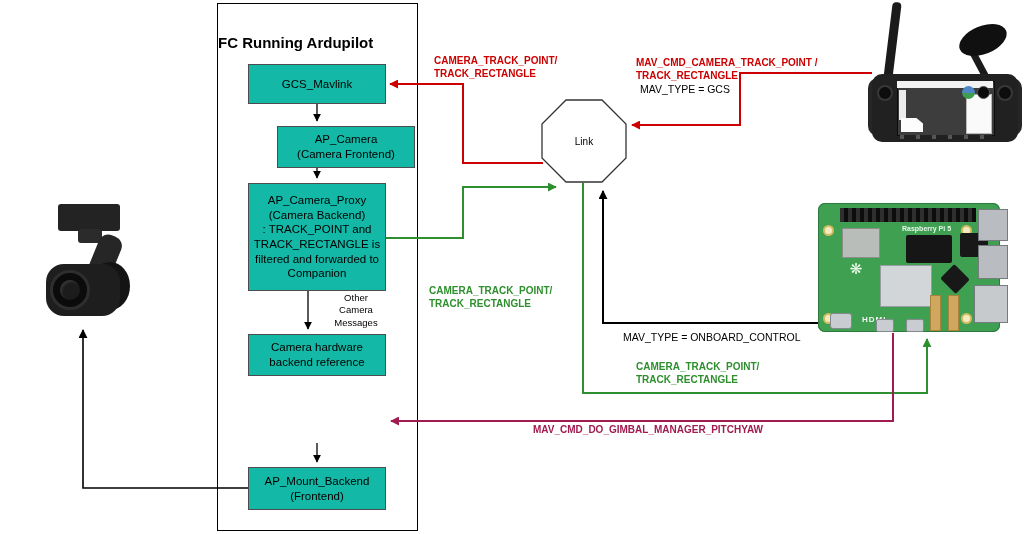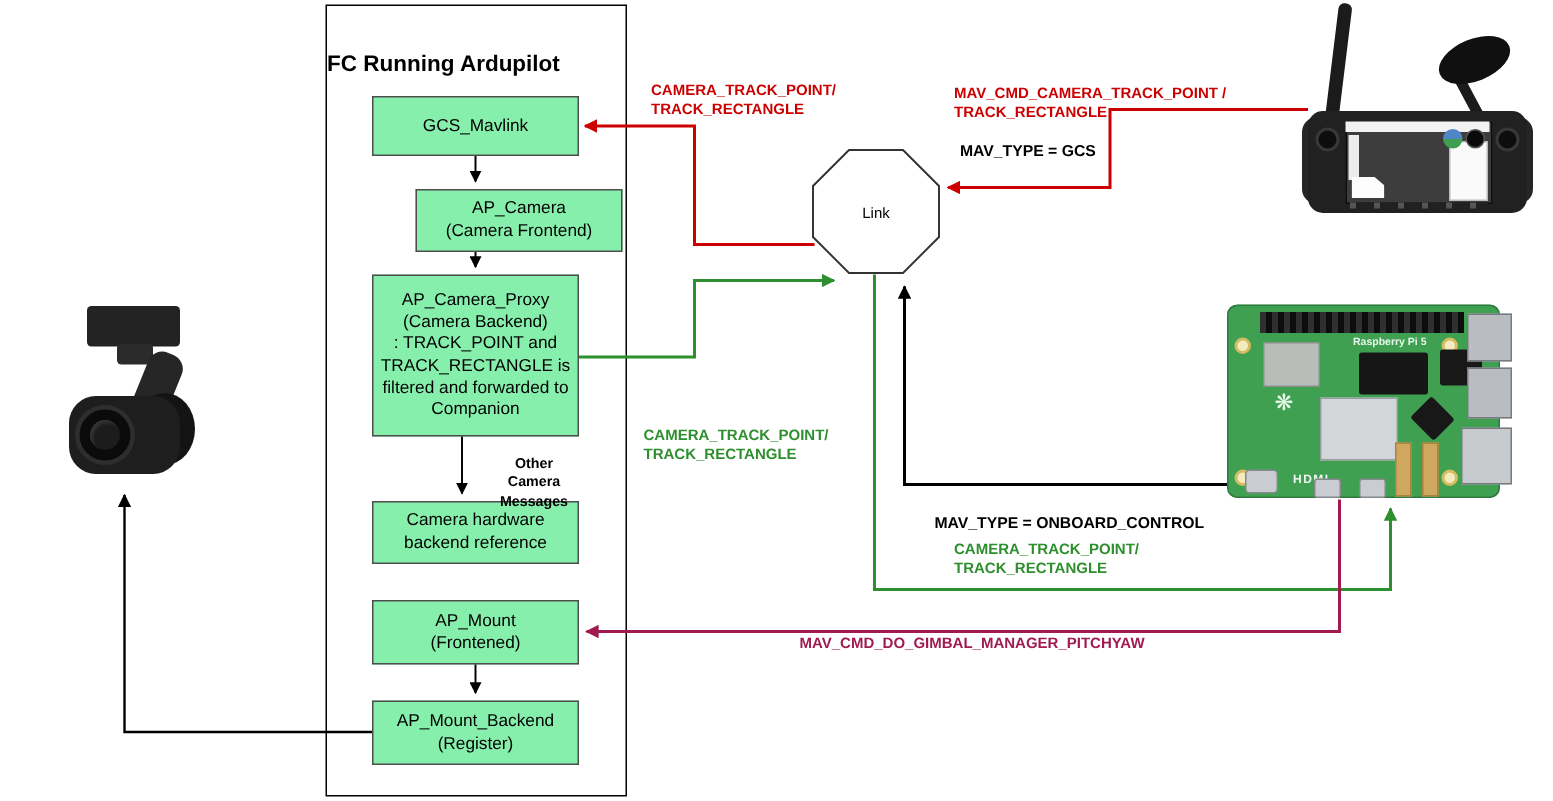--- a/index.html
+++ b/index.html
@@ -10,37 +10,37 @@
   
   .fc-container{
     position:absolute;left:217px;top:3px;width:199px;height:526px;
     border:1.5px solid #000;background:transparent;
   }
   .fc-title{
     position:absolute;left:0;top:30px;width:100%;text-align:left;
     font-weight:bold;font-size:15px;
   }
   .node-box{
-    position:absolute;left:248px;width:138px;background:#86efac;
+    position:absolute;left:248px;width:138px;background:#14b8a6;
     border:1.5px solid #4d4d4d;display:flex;align-items:center;justify-content:center;
     text-align:center;font-size:11.5px;line-height:1.28;white-space:pre-line;
     box-sizing:border-box;z-index:3;
   }
   .b-gcs{top:64px;height:40px;}
   .b-camera{top:126px;height:42px;margin-left:29px;}
   .b-proxy{top:183px;height:108px;}
   .b-hw{top:334px;height:42px;}
   .b-mount{top:400px;height:43px;}
   .b-mountb{top:467px;height:43px;}
   
   .lbl{position:absolute;font-size:10px;font-weight:bold;line-height:1.3;white-space:pre-line;z-index:4;}
   .lbl-red{color:#cc0000;}
   .lbl-green{color:#2d8f2d;}
   .lbl-crimson{color:#a01b4f;}
-  .lbl-plain{font-weight:bold;color:#000;font-size:10.5px;margin-top:12px;}
+  .lbl-plain{font-weight:normal;color:#000;font-size:10.5px;}
   .lbl-center{text-align:center;}
   svg.wires{position:absolute;left:0;top:0;z-index:5;pointer-events:none;}
   
   .gimbal{position:absolute;left:38px;top:202px;width:90px;height:124px;z-index:2;}
   .gim-plate{position:absolute;left:20px;top:2px;width:62px;height:27px;background:#232323;border-radius:3px;}
   .gim-neck{position:absolute;left:40px;top:27px;width:24px;height:14px;background:#2b2b2b;border-radius:3px;}
   .gim-arm{position:absolute;left:54px;top:32px;width:24px;height:52px;background:#262626;border-radius:10px;transform:rotate(22deg);}
   .gim-body{position:absolute;left:8px;top:62px;width:74px;height:52px;background:#1e1e1e;border-radius:18px;}
   .gim-motor{position:absolute;left:52px;top:60px;width:40px;height:48px;background:#141414;border-radius:50%;}
   .gim-lensring{position:absolute;left:12px;top:68px;width:40px;height:40px;background:#0b0b0b;border:3px solid #2e2e2e;border-radius:50%;box-sizing:border-box;}
@@ -96,24 +96,22 @@
   <div class="node-box b-camera">AP_Camera
 (Camera Frontend)</div>
   <div class="node-box b-hw">Camera hardware
 backend reference</div>
   <div class="node-box b-proxy">AP_Camera_Proxy
 (Camera Backend)
 : TRACK_POINT and
 TRACK_RECTANGLE is
 filtered and forwarded to
 Companion</div>
-  <div class="node-box b-mount">AP_Mount
-(Frontened)</div>
   <div class="node-box b-mountb">AP_Mount_Backend
-(Register)</div>
+(Frontend)</div>
 
   <div class="lbl lbl-red" style="left:434px;top:54px;">CAMERA_TRACK_POINT/
 TRACK_RECTANGLE</div>
   <div class="lbl lbl-red" style="left:636px;top:56px;">MAV_CMD_CAMERA_TRACK_POINT /
 TRACK_RECTANGLE</div>
   <div class="lbl lbl-plain" style="left:640px;top:83px;">MAV_TYPE = GCS</div>
   <div class="lbl lbl-green" style="left:429px;top:284px;">CAMERA_TRACK_POINT/
 TRACK_RECTANGLE</div>
   <div class="lbl lbl-plain" style="left:623px;top:331px;">MAV_TYPE = ONBOARD_CONTROL</div>
   <div class="lbl lbl-green" style="left:636px;top:360px;">CAMERA_TRACK_POINT/

